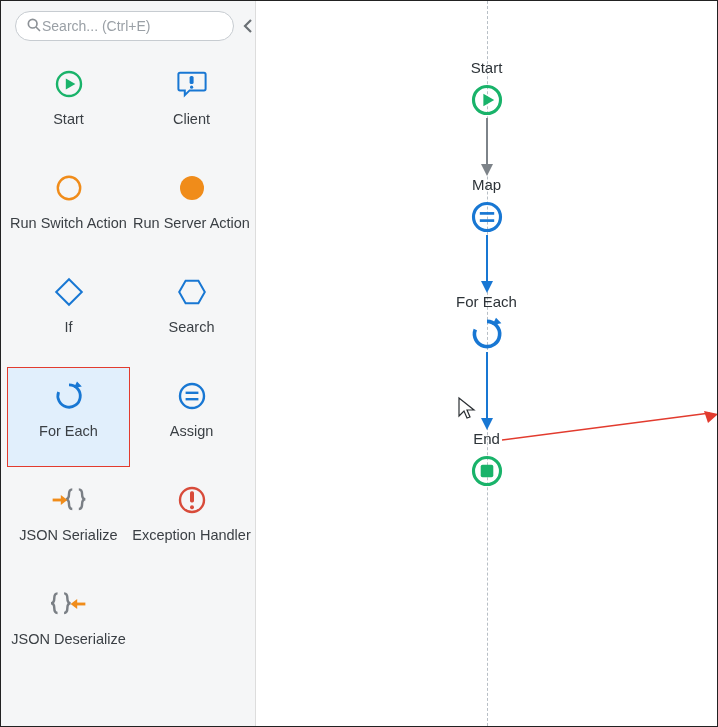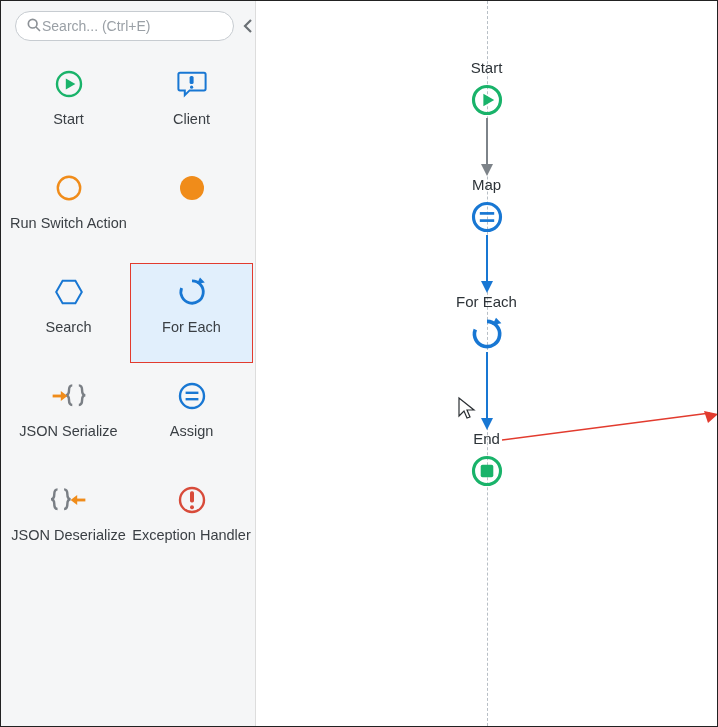--- a/index.html
+++ b/index.html
@@ -218,87 +218,96 @@
         </div>
         <div class="tool-label">Run Switch Action</div>
       </div>
 
       <div class="tool-item">
         <div class="tool-icon">
           <svg width="32" height="32" viewBox="0 0 40 40">
             <circle cx="20" cy="20" r="15" fill="#f08c1a"></circle>
           </svg>
         </div>
-      </div>
-
-
+        <div class="tool-label">Run Server Action</div>
+      </div>
+
+
+      <div class="tool-item">
+        <div class="tool-icon">
+          <svg width="32" height="32" viewBox="0 0 40 40">
+            <path d="M20 4 L36 20 L20 36 L4 20 Z" fill="none" stroke="#1877d3" stroke-width="2.5"></path>
+          </svg>
+        </div>
+        <div class="tool-label">If</div>
+      </div>
 
       <div class="tool-item">
         <div class="tool-icon">
           <svg width="32" height="30" viewBox="0 0 40 36">
             <path d="M12 4 h16 l8 14 l-8 14 h-16 l-8 -14 z" fill="none" stroke="#1877d3" stroke-width="2.5"></path>
           </svg>
         </div>
         <div class="tool-label">Search</div>
       </div>
 
       <div class="tool-item selected">
         <div class="tool-icon">
           <svg width="32" height="32" viewBox="0 0 40 40">
             <path d="M20 6 a14 14 0 1 1 -13 9" fill="none" stroke="#1877d3" stroke-width="3.5"></path>
             <path d="M30 2 l6 6 l-10 2 z" fill="#1877d3"></path>
           </svg>
         </div>
         <div class="tool-label">For Each</div>
+      </div>
+
+      <div class="tool-item">
+        <div class="tool-icon">
+          <svg width="32" height="32" viewBox="0 0 40 40">
+            <circle cx="20" cy="20" r="15" fill="none" stroke="#1877d3" stroke-width="3"></circle>
+            <line x1="12" y1="16" x2="28" y2="16" stroke="#1877d3" stroke-width="3"></line>
+            <line x1="12" y1="24" x2="28" y2="24" stroke="#1877d3" stroke-width="3"></line>
+          </svg>
+        </div>
+        <div class="tool-label">Assign</div>
       </div>
 
       <div class="tool-item">
         <div class="tool-icon">
           <svg width="36" height="30" viewBox="0 0 44 34">
             <path d="M26 4 q-4 0 -4 6 q0 6 -4 6 q4 0 4 6 q0 6 4 6" fill="none" stroke="#7a7f85" stroke-width="3"></path>
             <path d="M34 4 q4 0 4 6 q0 6 4 6 q-4 0 -4 6 q0 6 -4 6" fill="none" stroke="#7a7f85" stroke-width="3"></path>
             <line x1="2" y1="17" x2="16" y2="17" stroke="#f08c1a" stroke-width="3.5"></line>
             <path d="M12 11 L20 17 L12 23 Z" fill="#f08c1a"></path>
           </svg>
         </div>
         <div class="tool-label">JSON Serialize</div>
       </div>
 
       <div class="tool-item">
         <div class="tool-icon">
           <svg width="32" height="32" viewBox="0 0 40 40">
-            <circle cx="20" cy="20" r="15" fill="none" stroke="#1877d3" stroke-width="3"></circle>
-            <line x1="12" y1="16" x2="28" y2="16" stroke="#1877d3" stroke-width="3"></line>
-            <line x1="12" y1="24" x2="28" y2="24" stroke="#1877d3" stroke-width="3"></line>
-          </svg>
-        </div>
-        <div class="tool-label">Assign</div>
+            <circle cx="20" cy="20" r="15" fill="none" stroke="#d84b3a" stroke-width="3"></circle>
+            <rect x="17.5" y="9" width="5" height="14" rx="2" fill="#d84b3a"></rect>
+            <circle cx="20" cy="29" r="2.5" fill="#d84b3a"></circle>
+          </svg>
+        </div>
+        <div class="tool-label">Exception Handler</div>
       </div>
 
       <div class="tool-item">
         <div class="tool-icon">
           <svg width="36" height="30" viewBox="0 0 44 34">
             <path d="M8 4 q-4 0 -4 6 q0 6 -4 6 q4 0 4 6 q0 6 4 6" fill="none" stroke="#7a7f85" stroke-width="3"></path>
             <path d="M16 4 q4 0 4 6 q0 6 4 6 q-4 0 -4 6 q0 6 -4 6" fill="none" stroke="#7a7f85" stroke-width="3"></path>
             <line x1="42" y1="17" x2="28" y2="17" stroke="#f08c1a" stroke-width="3.5"></line>
             <path d="M32 11 L24 17 L32 23 Z" fill="#f08c1a"></path>
           </svg>
         </div>
         <div class="tool-label">JSON Deserialize</div>
-      </div>
-
-      <div class="tool-item">
-        <div class="tool-icon">
-          <svg width="32" height="32" viewBox="0 0 40 40">
-            <circle cx="20" cy="20" r="15" fill="none" stroke="#d84b3a" stroke-width="3"></circle>
-            <rect x="17.5" y="9" width="5" height="14" rx="2" fill="#d84b3a"></rect>
-            <circle cx="20" cy="29" r="2.5" fill="#d84b3a"></circle>
-          </svg>
-        </div>
-        <div class="tool-label">Exception Handler</div>
       </div>
 
     </div>
     <div class="scrollbar-indicator"></div>
   </div>
 
   <div class="canvas">
     <div class="flow-center"></div>
 
     <div class="flow">

